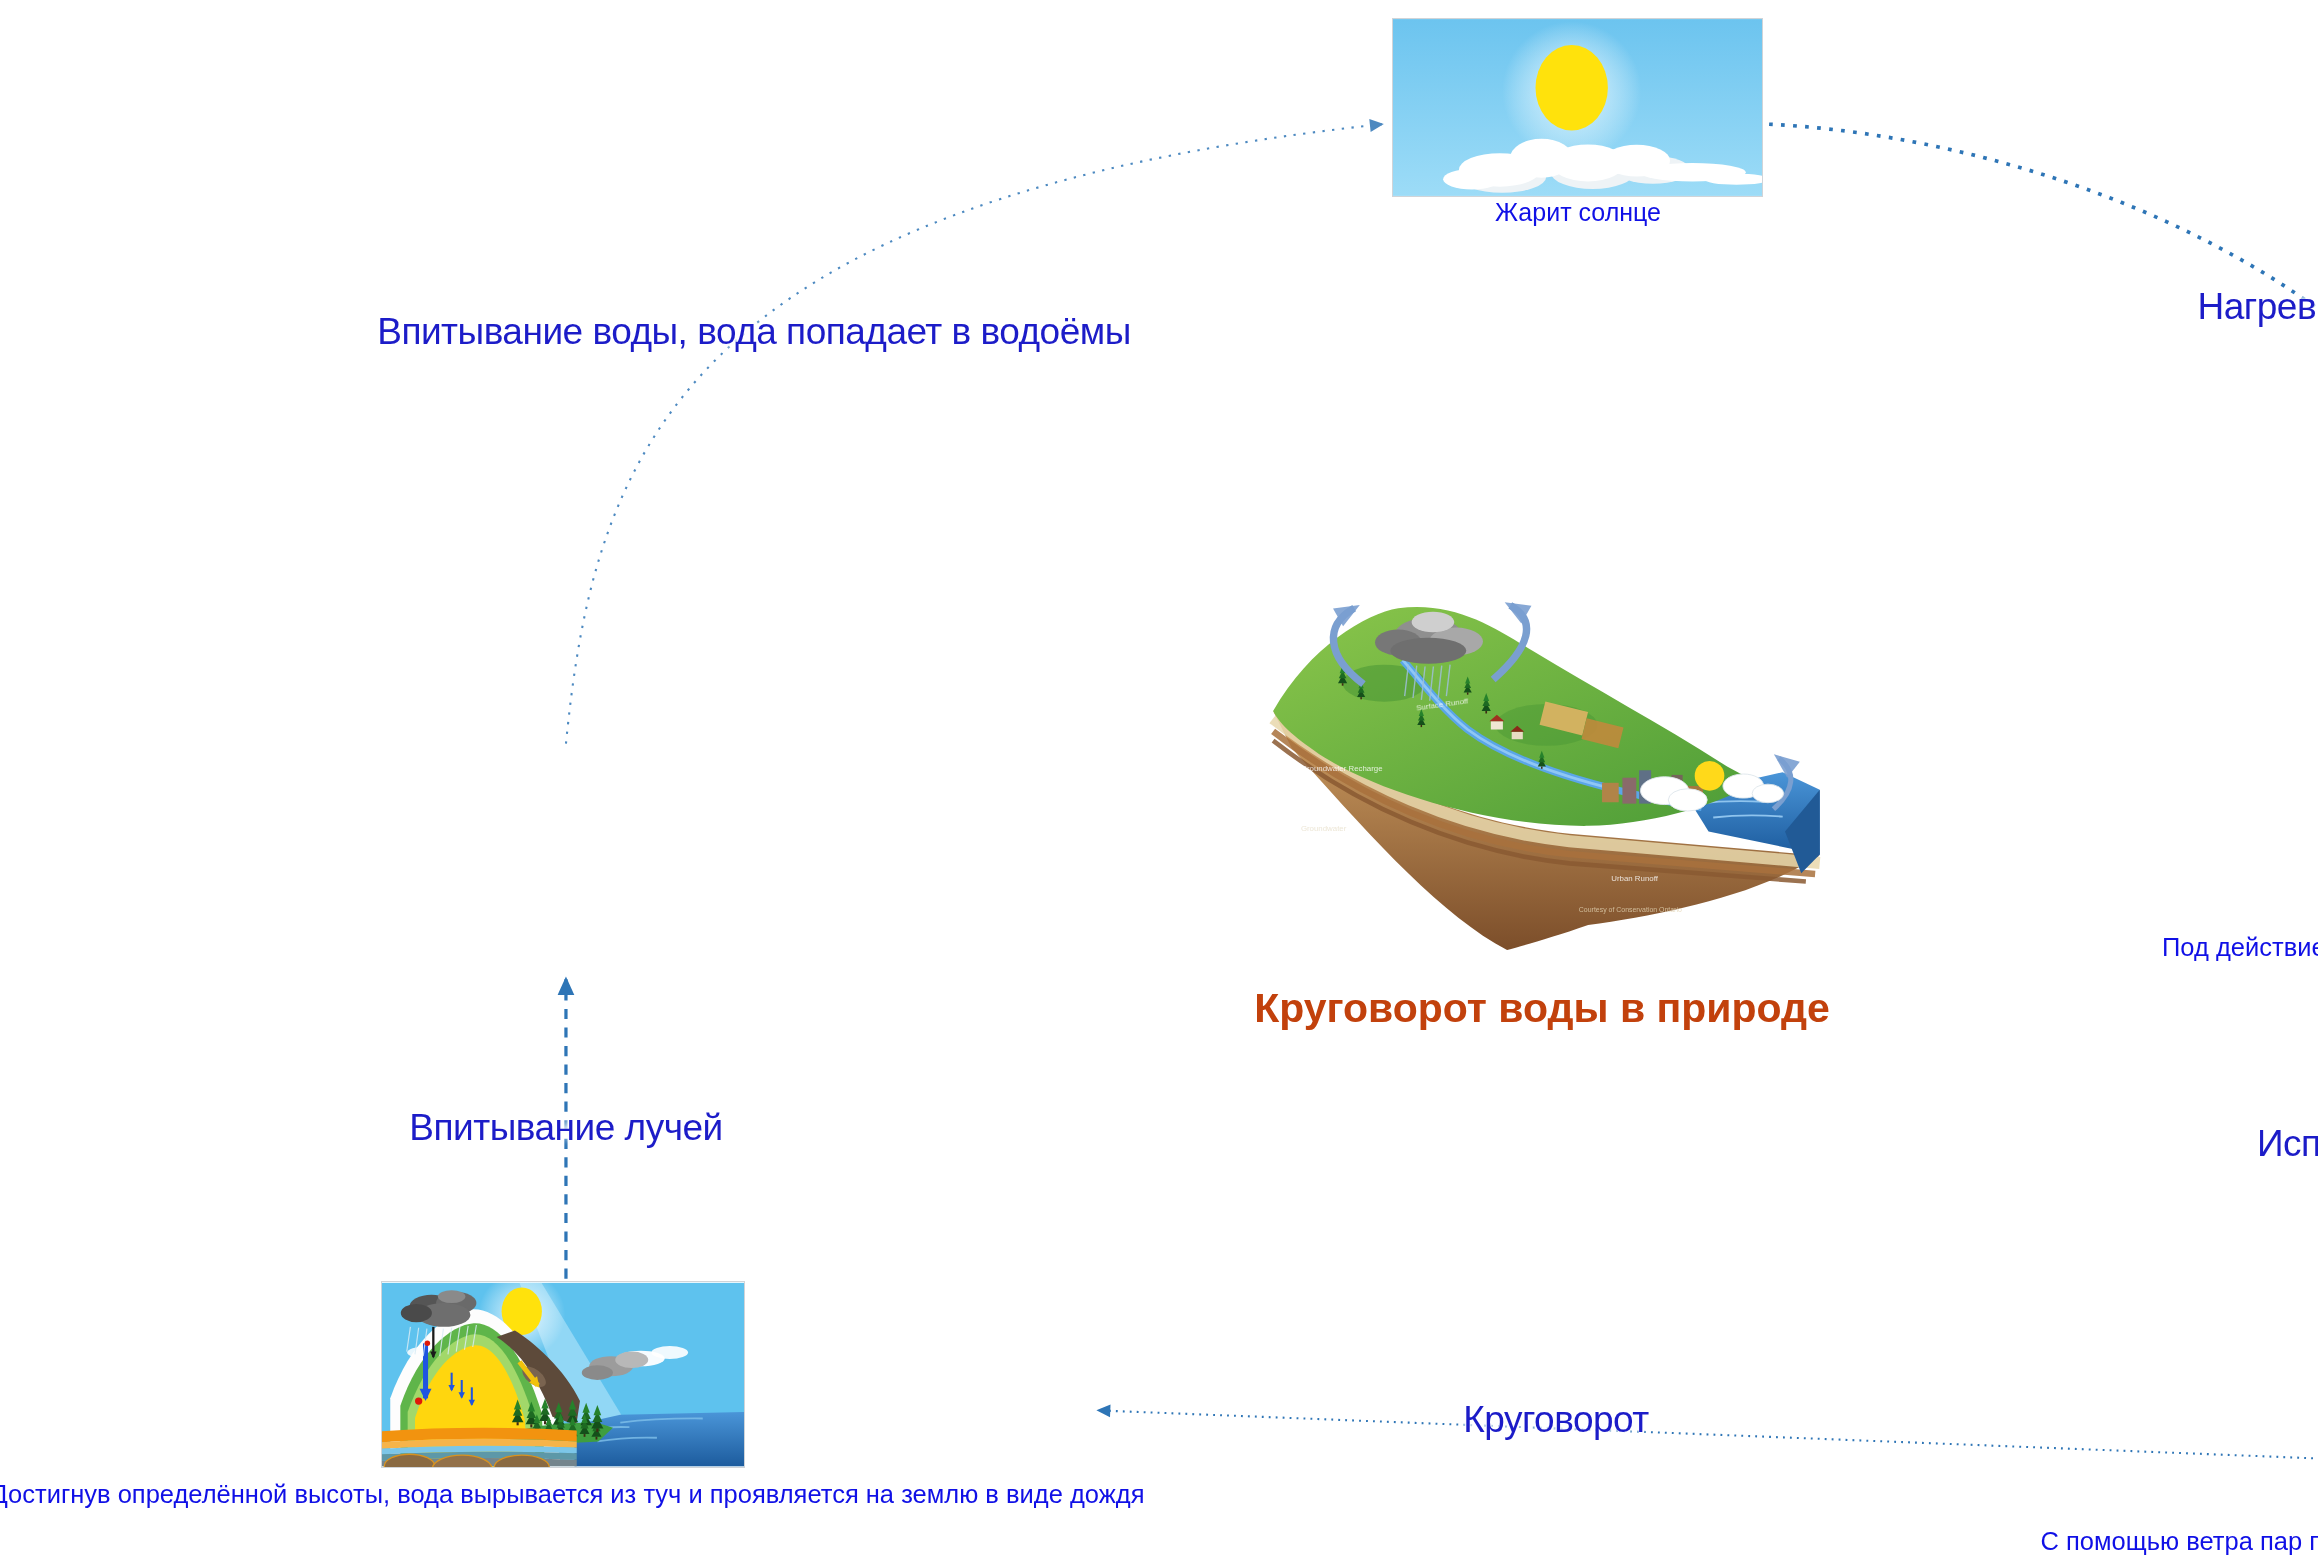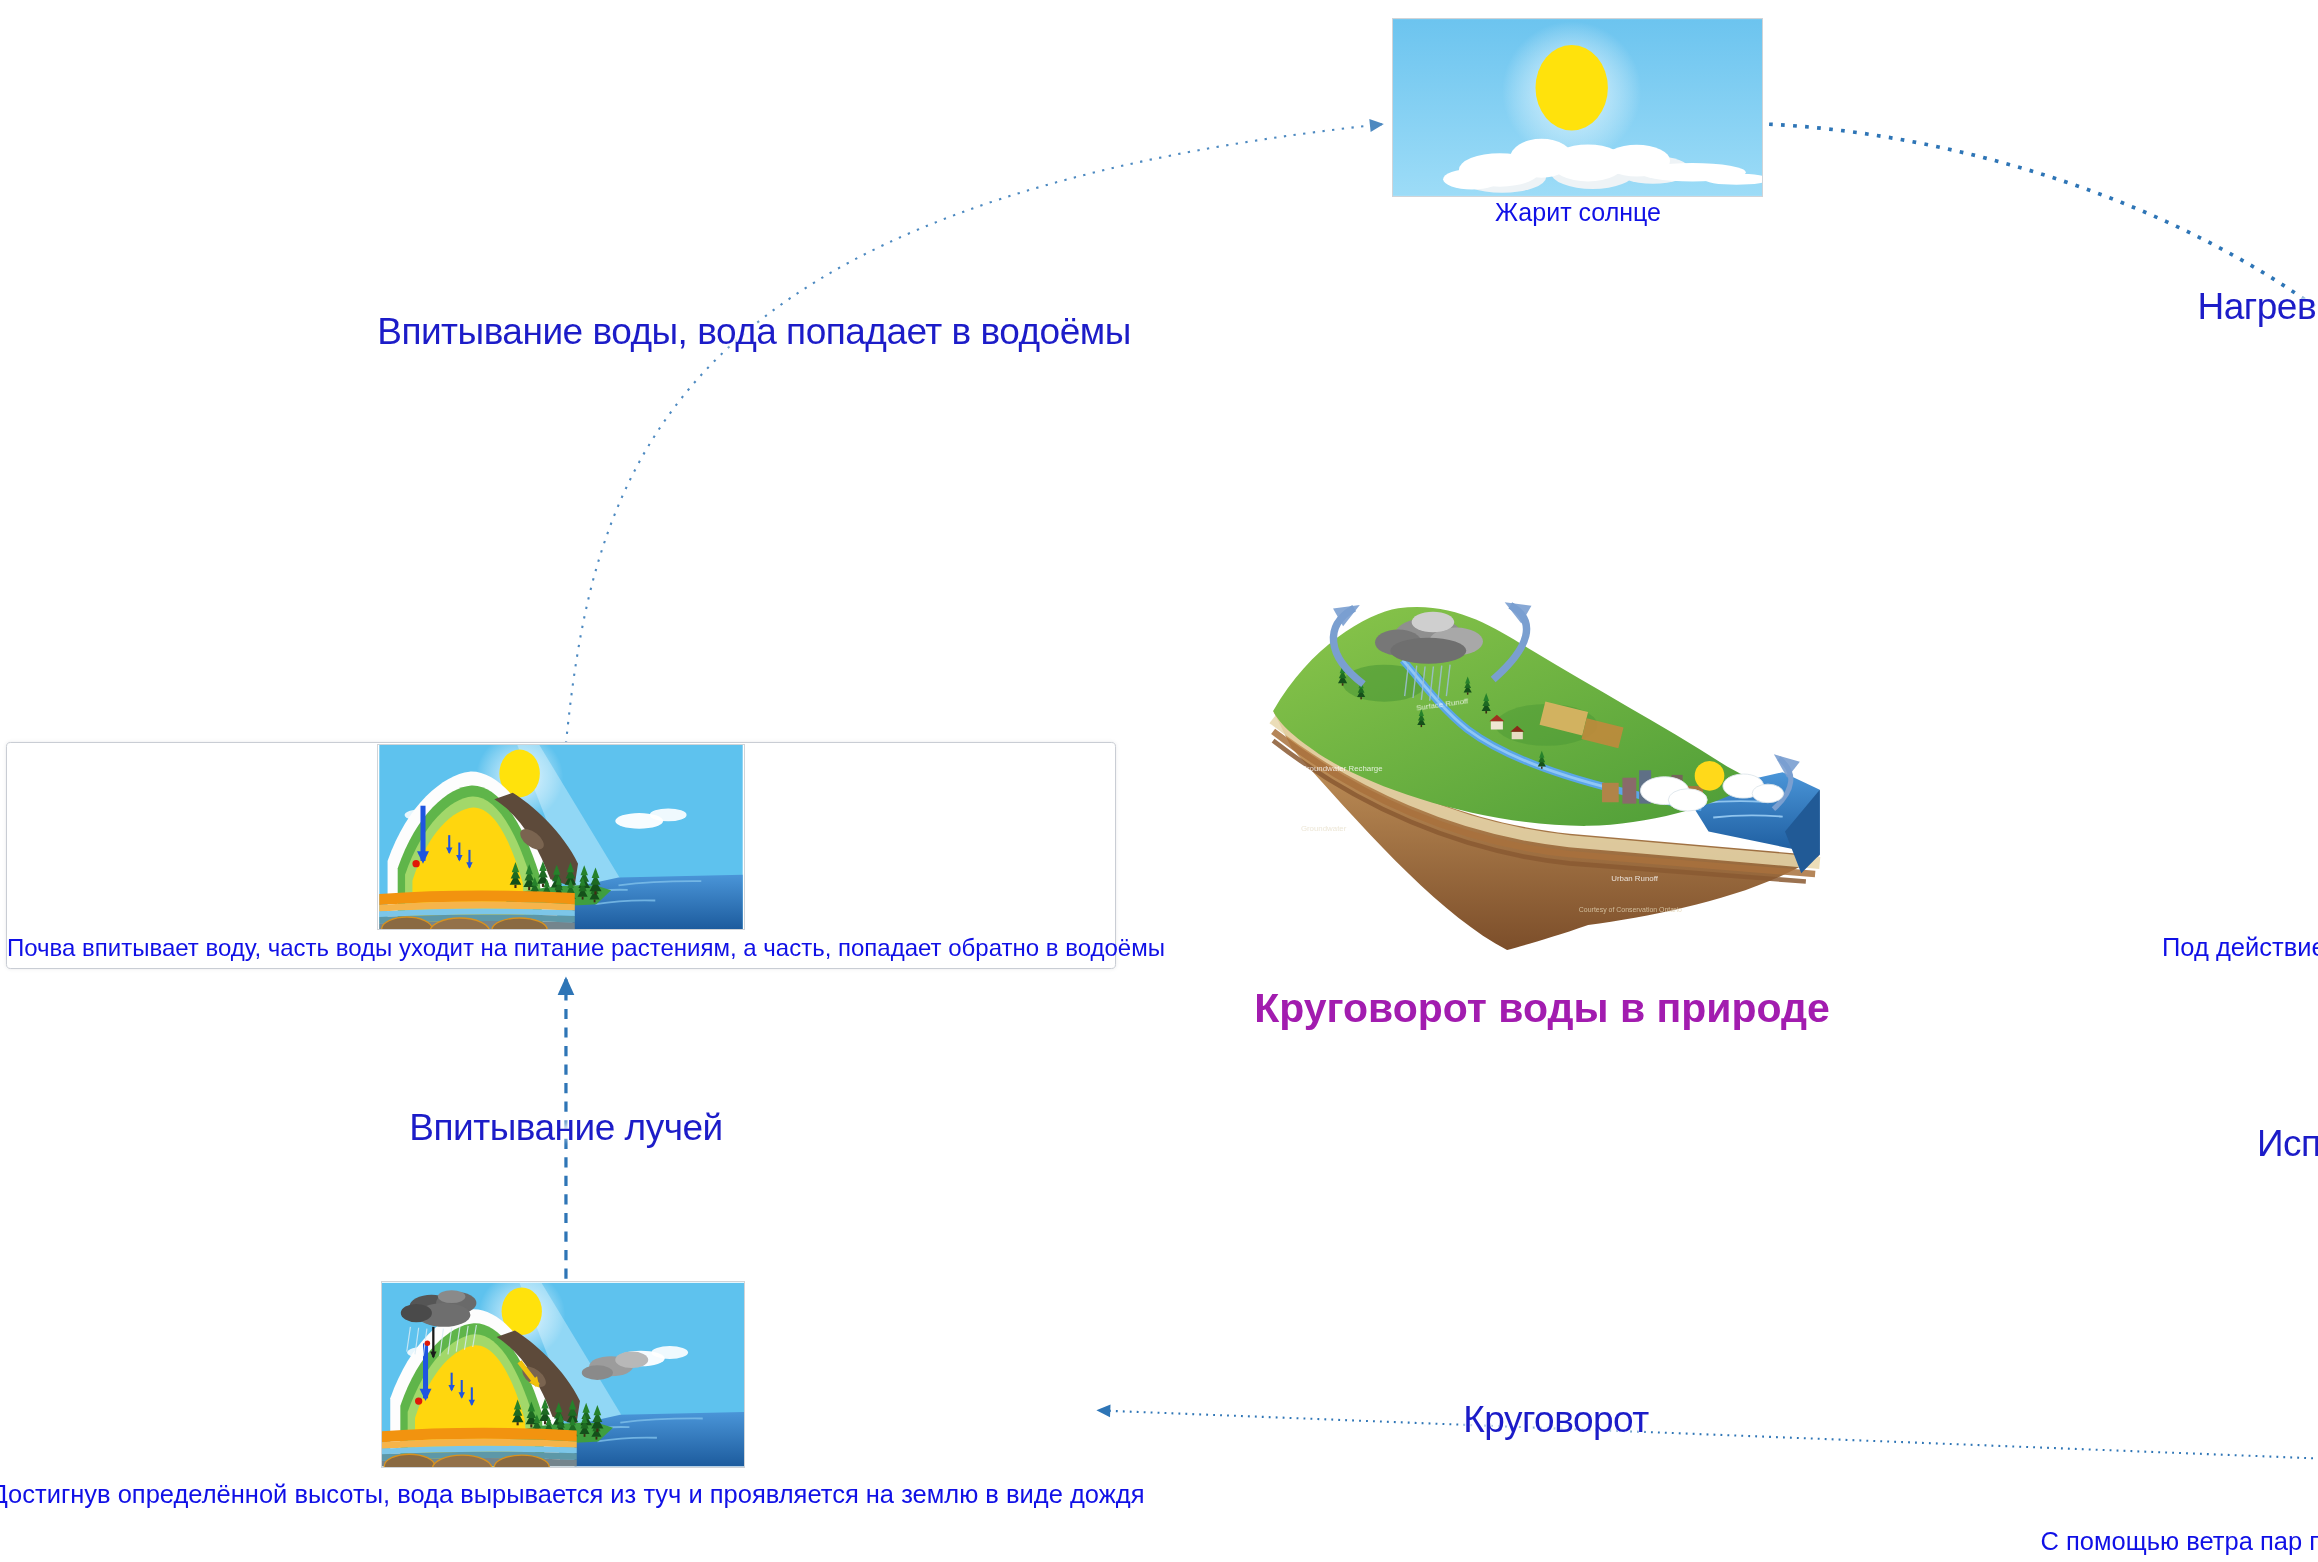--- a/index.html
+++ b/index.html
@@ -11,21 +11,21 @@
   .imgframe{outline:0.5px solid #d0d4d8;}
   .lbl{position:absolute;z-index:3;color:#1c1cc8;font-size:37px;letter-spacing:-0.5px;
        white-space:nowrap;transform:translateX(-50%);
        text-shadow:0 0 4.6px #fff,0 0 6.5px #fff,0 0 8.3px #fff;}
   .cap{position:absolute;z-index:3;color:#1010e6;font-size:25.5px;white-space:nowrap;
        transform:translateX(-50%);text-align:center;}
   .soilbox{position:absolute;z-index:2;background:#ffffff;border:0.9px solid #c9cdd4;
        border-radius:4.6px;box-shadow:0 0 3.7px rgba(120,130,140,.18);}
   .soilbox .boxcap{position:absolute;left:0;right:0;bottom:6.5px;text-align:center;
        color:#1010e6;font-size:24px;white-space:nowrap;}
-  .title{position:absolute;z-index:3;transform:translateX(-50%);color:#a21caf;
+  .title{position:absolute;z-index:3;transform:translateX(-50%);color:#c2410c;
        font-size:41px;font-weight:bold;white-space:nowrap;}
 </style>
 </head>
 <body>
 
 <div class="canvas">
 
   <svg width="0" height="0" style="position:absolute" aria-hidden="true">
     <defs>
       <radialGradient id="gGlow">
@@ -244,26 +244,20 @@
         <text x="370" y="300" fill="#ffffff" transform="rotate(-8 370 300)">Surface Runoff</text>
         <text x="120" y="430" fill="#ffffff">Groundwater Recharge</text>
         <text x="120" y="560" fill="#e8e0cc">Groundwater</text>
         <text x="790" y="668" fill="#ffffff">Urban Runoff</text>
         <text x="720" y="735" font-size="15" fill="#e3d5b5">Courtesy of Conservation Ontario</text>
       </g>
     </svg>
   </figure>
   <div class="title" style="left:1542px;top:985px;">Круговорот воды в природе</div>
 
-  <div class="soilbox" style="left:6px;top:742px;width:1108px;height:225px;">
-    <svg class="imgframe" style="position:absolute;left:371px;top:1.9px;" width="366" height="184" viewBox="0 0 790 400">
-      <use href="#mtnBase"></use>
-    </svg>
-    <div class="boxcap">Почва впитывает воду, часть воды уходит на питание растениям, а часть, попадает обратно в водоёмы</div>
-  </div>
 
   <figure class="node" style="left:382px;top:1282px;">
     <svg class="imgframe" width="362" height="185" viewBox="0 0 790 400">
       <use href="#mtnBase"></use>
       <g>
         <ellipse cx="108" cy="52" rx="48" ry="26" fill="#555555"></ellipse>
           <ellipse cx="162" cy="44" rx="44" ry="24" fill="#6a6a6a"></ellipse>
         <ellipse cx="135" cy="70" rx="58" ry="26" fill="#6e6e6e"></ellipse>
           <ellipse cx="75" cy="66" rx="34" ry="20" fill="#4a4a4a"></ellipse>
         <ellipse cx="152" cy="30" rx="30" ry="14" fill="#8a8a8a"></ellipse>

